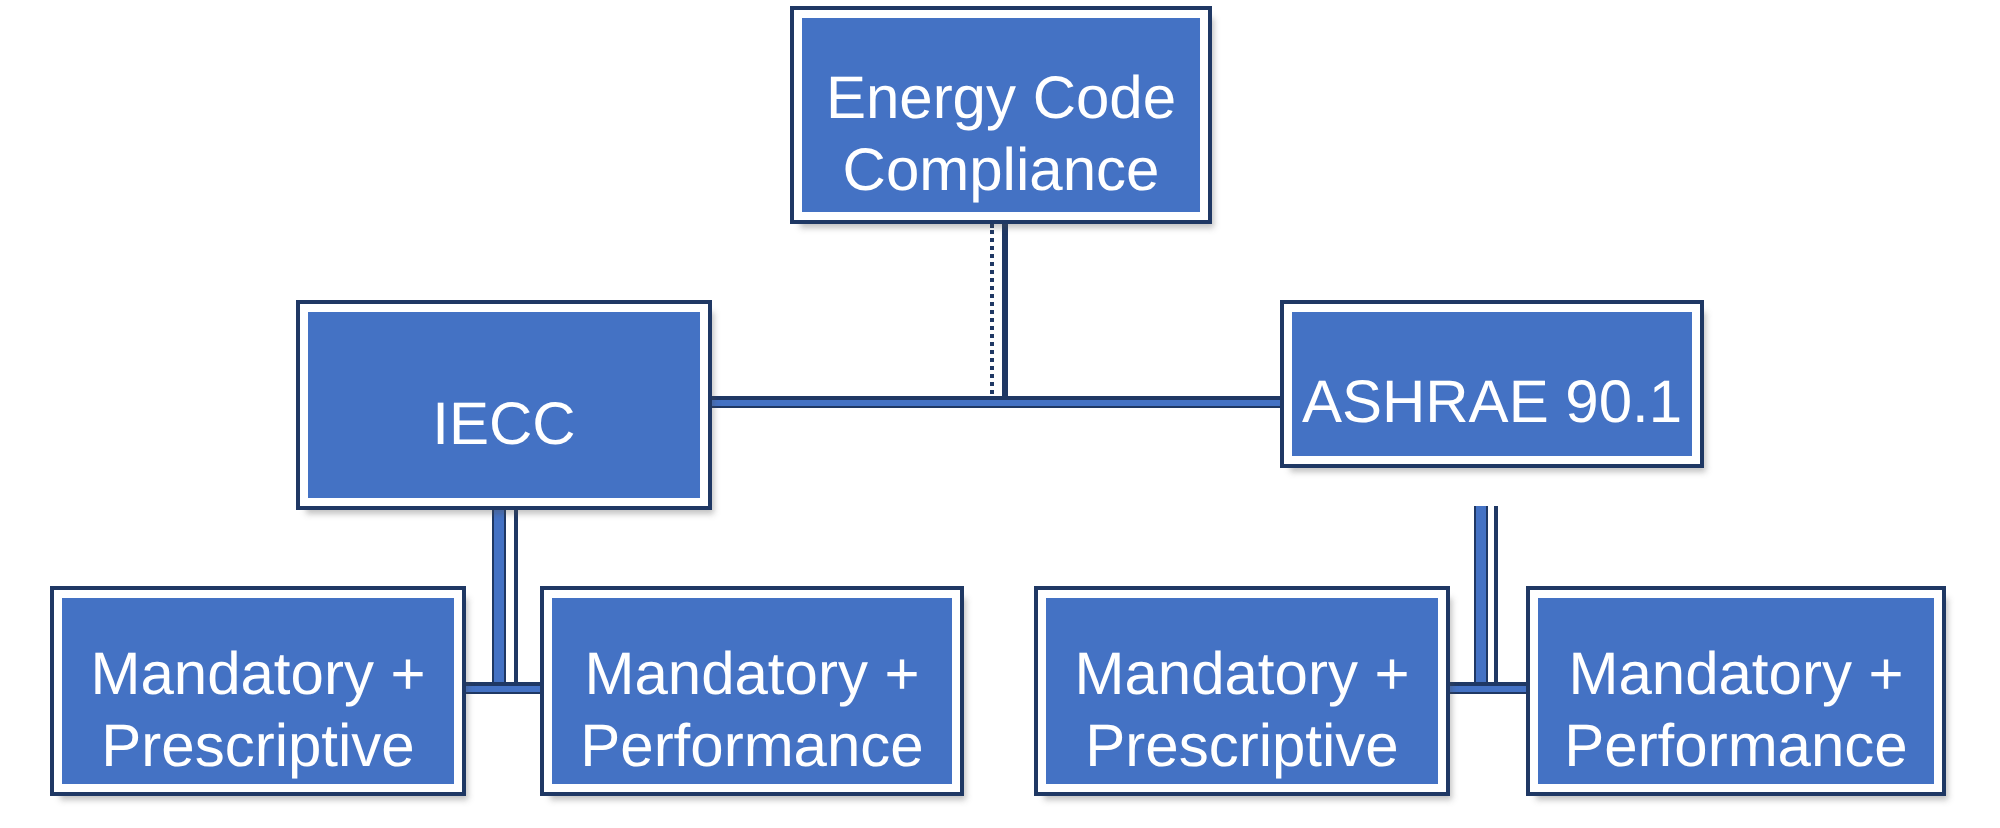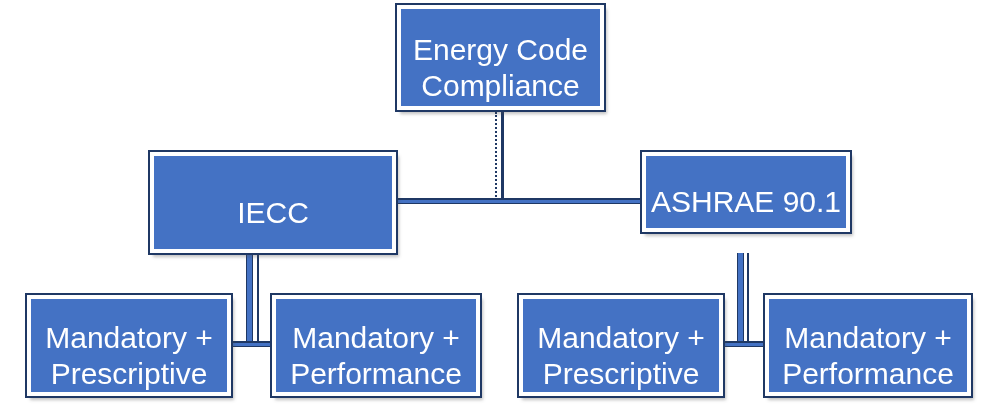--- a/index.html
+++ b/index.html
@@ -34,21 +34,21 @@
     align-items:center;
     justify-content:center;
     text-align:center;
     color:var(--text);
     font-size:30px;
     line-height:1.18;
     z-index:2;
   }
   .node span{display:block;padding:0 2px;margin-top:20px;}
   #node-root   {left:397px; top:5px;   width:207px; height:105px;}
-  #node-iecc   {left:150px; top:152px; width:246px; height:101px;}
+  #node-iecc   {left:150px; top:152px; width:204px; height:101px;}
   #node-ashrae {left:642px; top:152px; width:208px; height:80px;}
   #node-b1     {left:27px;  top:295px; width:204px; height:101px;}
   #node-b2     {left:272px; top:295px; width:208px; height:101px;}
   #node-b3     {left:519px; top:295px; width:204px; height:101px;}
   #node-b4     {left:765px; top:295px; width:206px; height:101px;}
   
   .conn{position:absolute;z-index:1;}
   .hbar{
     box-sizing:border-box;
     height:6px;

